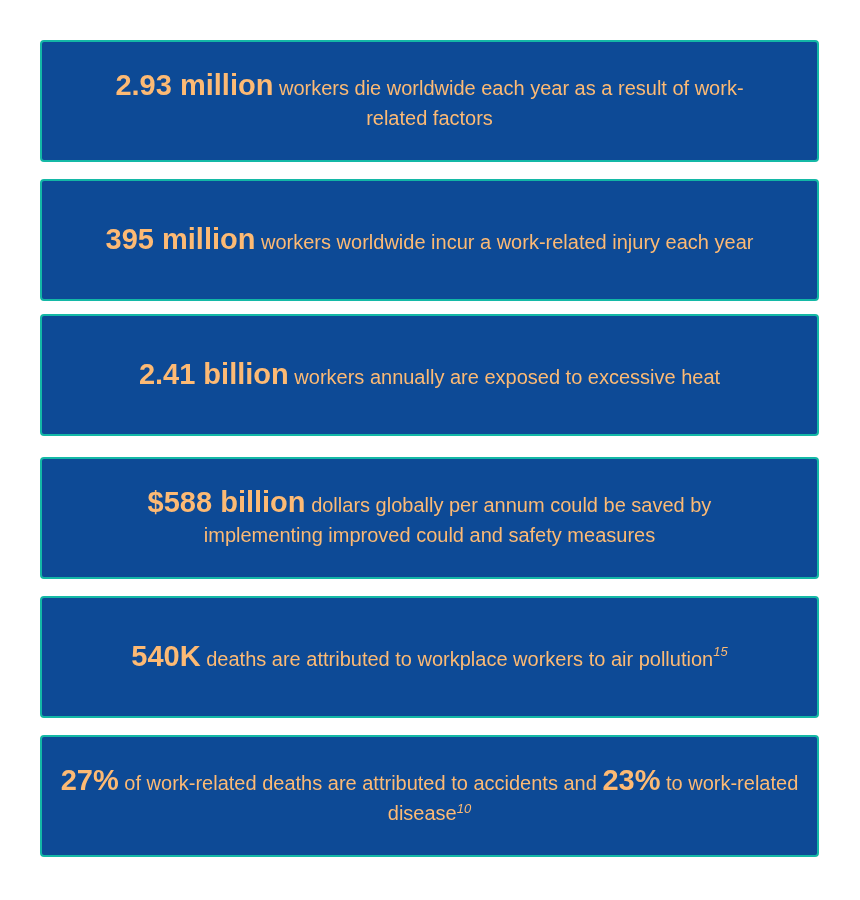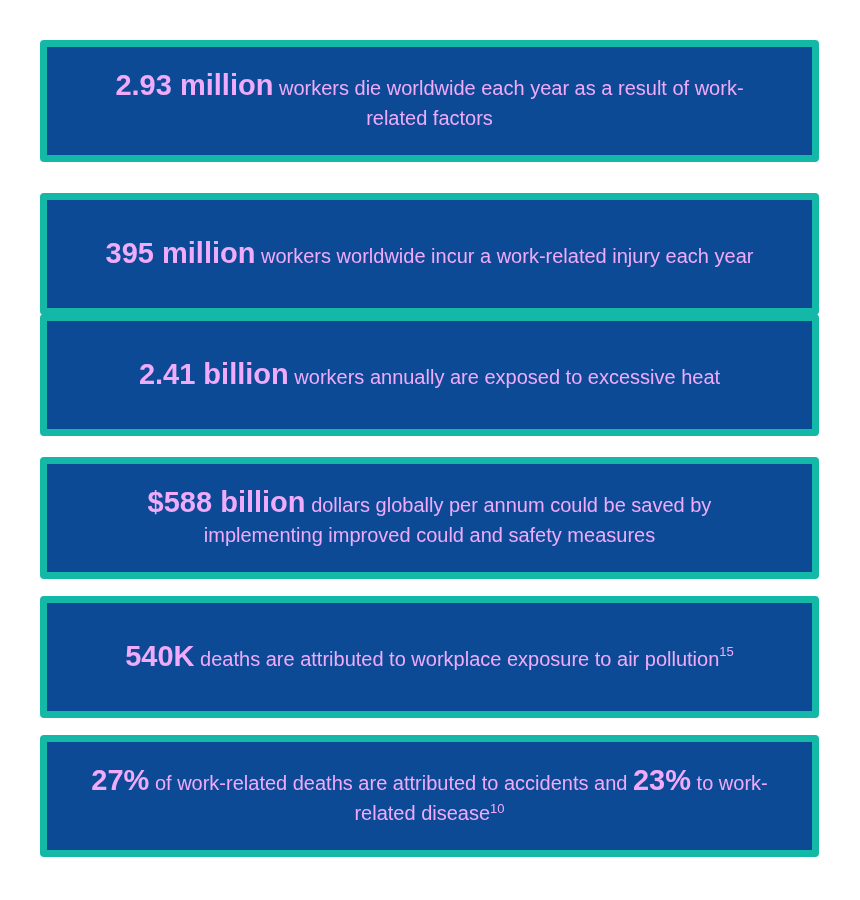--- a/index.html
+++ b/index.html
@@ -1,35 +1,35 @@
 <!DOCTYPE html>
 <html><head>
 <meta charset="utf-8">
 <style>
   html,body{margin:0;padding:0;background:#ffffff;}
   body{width:860px;height:900px;position:relative;font-family:"Liberation Sans",sans-serif;}
-  .box{position:absolute;left:40px;width:779px;height:122px;background:#0d4a96;border:7px solid #14b8a6;border-radius:4px;
-       display:flex;align-items:center;justify-content:center;text-align:center;color:#f0abfc;box-sizing:border-box;padding:0 14px;}
+  .box{position:absolute;left:40px;width:779px;height:122px;background:#0d4a96;border:2px solid #14b8a6;border-radius:4px;
+       display:flex;align-items:center;justify-content:center;text-align:center;color:#fdba74;box-sizing:border-box;padding:0 14px;}
   .txt{font-size:20px;line-height:30px;}
   .big{font-size:29px;font-weight:bold;}
-  sup{font-size:13px;vertical-align:top;position:relative;top:-4px;}
+  sup{font-size:13px;vertical-align:top;position:relative;top:-4px;font-style:italic;}
 </style>
 </head>
 <body>
 
 <div class="box" style="top:40px">
   <div class="txt" style="width:660px"><span class="big">2.93 million</span> <span>workers die worldwide each year as a result of work-related factors</span></div>
 </div>
-<div class="box" style="top:193px">
+<div class="box" style="top:179px">
   <div class="txt"><span class="big">395 million</span> <span>workers worldwide incur a work-related injury each year</span></div>
 </div>
 <div class="box" style="top:314px">
   <div class="txt"><span class="big">2.41 billion</span> <span>workers annually are exposed to excessive heat</span></div>
 </div>
 <div class="box" style="top:457px">
   <div class="txt" style="width:640px"><span class="big">$588 billion</span> <span>dollars globally per annum could be saved by implementing improved could and safety measures</span></div>
 </div>
 <div class="box" style="top:596px">
-  <div class="txt"><span class="big">540K</span> <span>deaths are attributed to workplace exposure to air pollution</span><sup>15</sup></div>
+  <div class="txt"><span class="big">540K</span> <span>deaths are attributed to workplace workers to air pollution</span><sup>15</sup></div>
 </div>
 <div class="box" style="top:735px">
   <div class="txt" style="width:750px"><span class="big">27%</span> <span>of work-related deaths are attributed to accidents and</span> <span class="big">23%</span> <span>to work-related disease</span><sup>10</sup></div>
 </div>
 
 </body></html>

